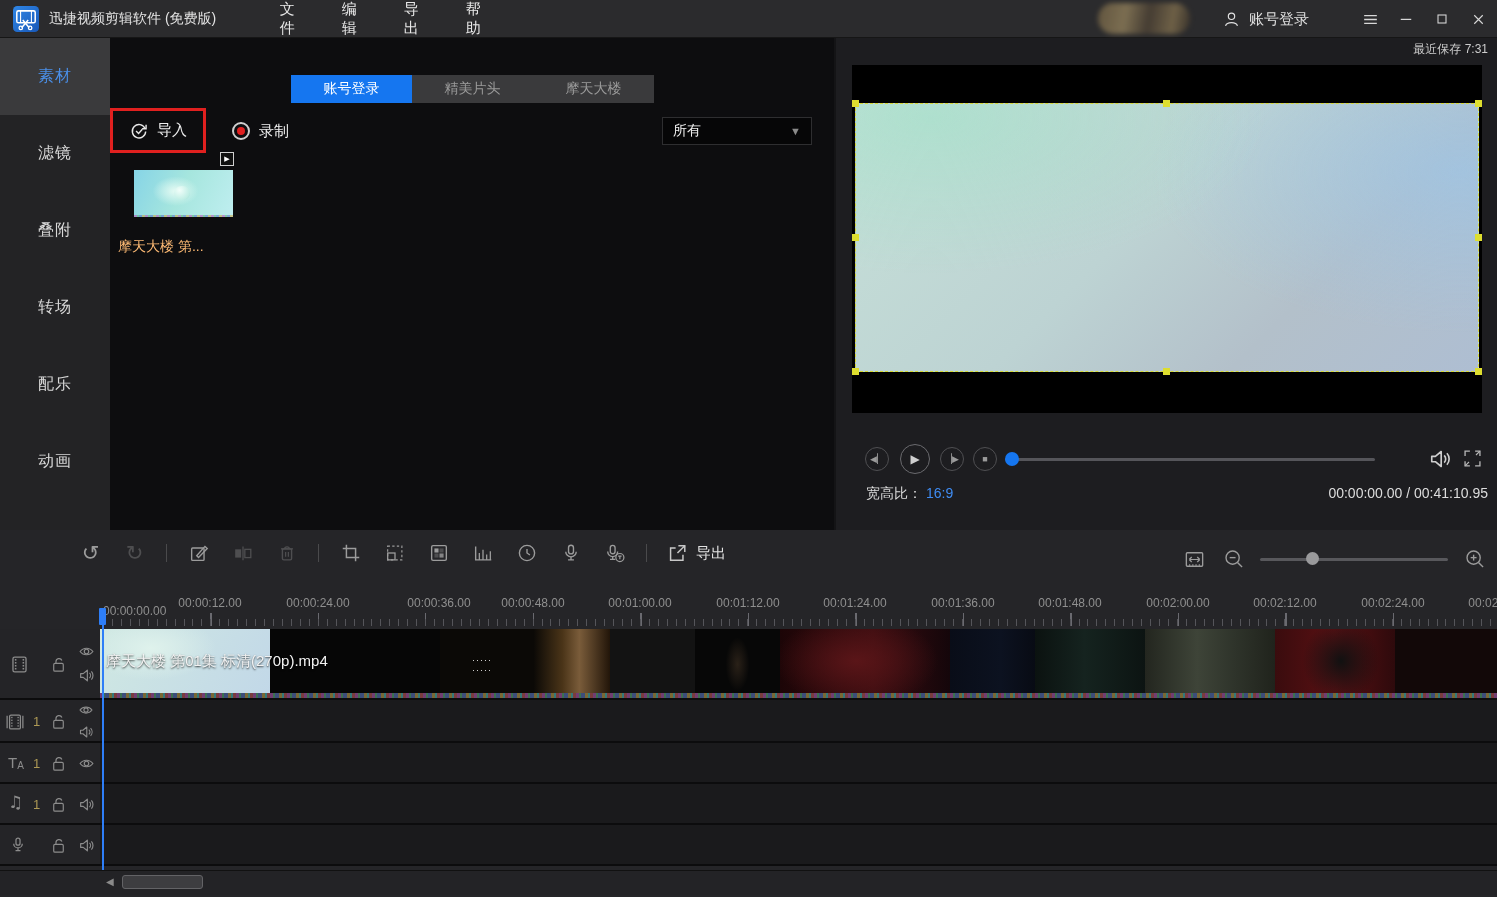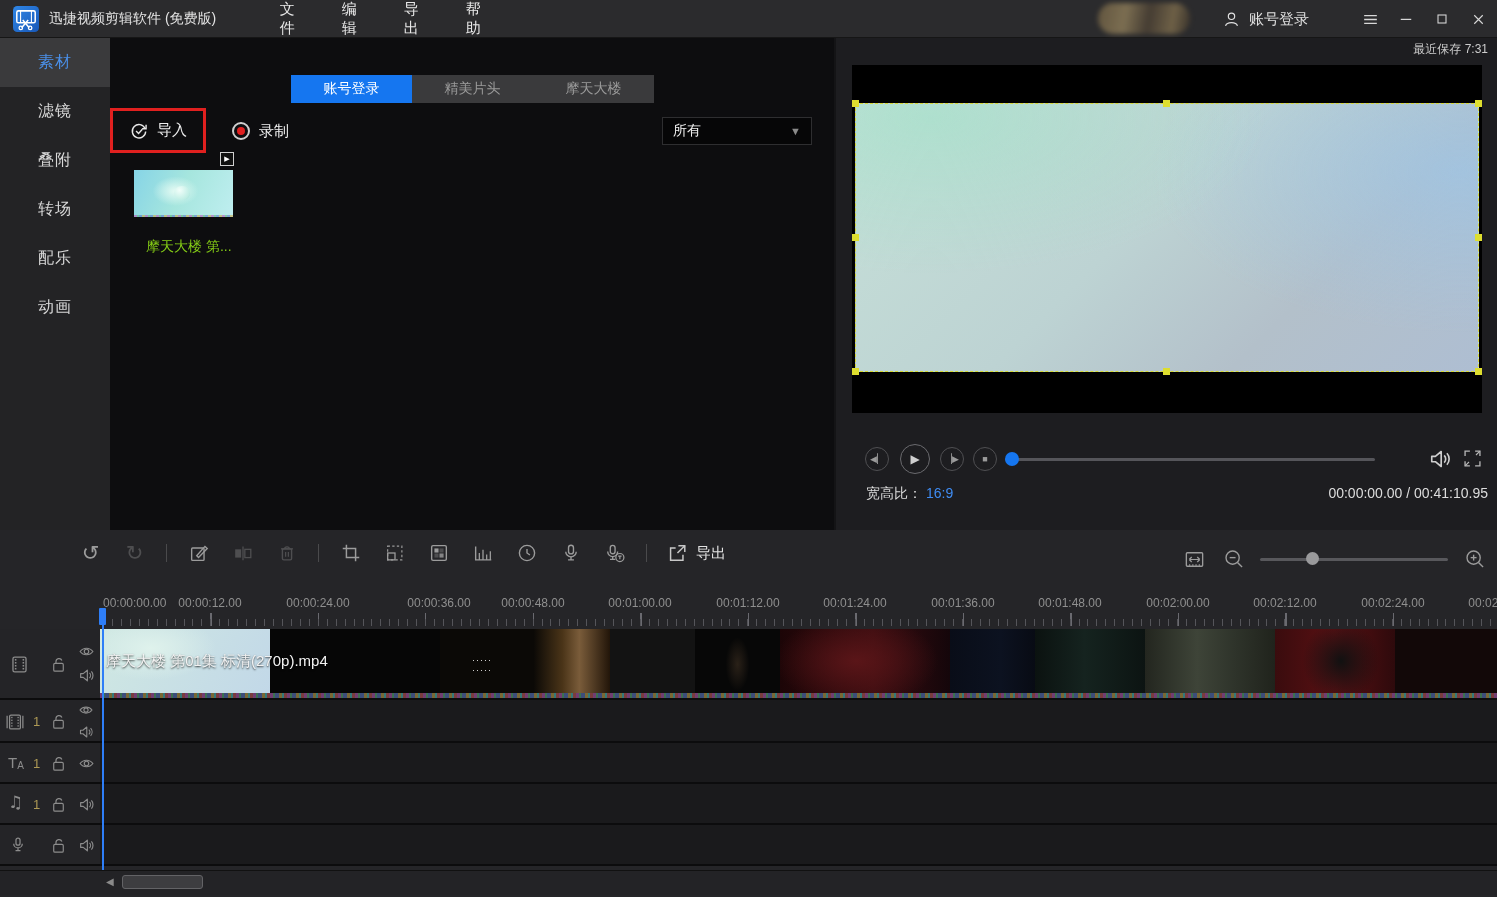--- a/index.html
+++ b/index.html
@@ -18,21 +18,21 @@
   .menu-item{font-size:15px;color:#e8e8e8;padding:4px 2px;width:32px;text-align:center;cursor:default;}
   .blur-blob{position:absolute;left:1098px;top:3px;width:92px;height:31px;border-radius:15px;
              background:linear-gradient(100deg,#6b5c42,#8a7a58 30%,#4a4034 55%,#7a6a4c 80%,#3a332a);
              filter:blur(2.5px);opacity:.85;}
   .login{position:absolute;left:1222px;top:0;height:38px;display:flex;align-items:center;gap:8px;color:#e0e0e0;font-size:15px;}
   .winbtns{position:absolute;right:8px;top:0;height:38px;display:flex;align-items:center;gap:14px;}
   .winbtn{width:22px;height:22px;display:flex;align-items:center;justify-content:center;color:#d8d8d8;}
 
   
   .sidebar{position:absolute;left:0;top:38px;width:110px;height:492px;background:#232325;}
-  .side-item{height:49px;display:flex;align-items:center;justify-content:center;
+  .side-item{height:77px;display:flex;align-items:center;justify-content:center;
              font-size:16px;color:#d8d8d8;letter-spacing:1px;}
   .side-item.active{background:#3a3a3c;color:#4a8fe8;}
 
   
   .materials{position:absolute;left:110px;top:38px;width:724px;height:492px;background:#0d0d0f;}
   .tabs{position:absolute;left:181px;top:37px;display:flex;}
   .tab{width:121px;height:28px;display:flex;align-items:center;justify-content:center;
        font-size:14px;background:#3a3a3c;color:#9a9a9a;}
   .tab.active{background:#1576f0;color:#fff;}
   .import-box{position:absolute;left:0px;top:70px;width:96px;height:45px;border:3px solid #e0201f;
@@ -45,21 +45,21 @@
   .dd-arrow{color:#8a8a8a;font-size:11px;}
   .play-badge{position:absolute;left:110px;top:114px;width:14px;height:14px;border:1px solid #cfcfcf;background:#101010;
               display:flex;align-items:center;justify-content:center;color:#fff;font-size:7px;}
   .clip-thumb{position:absolute;left:24px;top:132px;width:99px;height:47px;
      background:radial-gradient(55% 75% at 42% 45%,#e6fbf4 0%,rgba(230,251,244,0) 42%),
                 linear-gradient(115deg,#86d4e6 0%,#a6e6de 48%,#bfeef0 100%);}
   .clip-thumb::after{content:"";position:absolute;left:0;bottom:0;width:100%;height:2px;opacity:.6;
      background:repeating-linear-gradient(90deg,#b85ab8 0 3px,#58b878 3px 5px,#5878c8 5px 8px,#c8a848 8px 11px);}
   .droplet{position:absolute;left:40px;top:16px;width:16px;height:14px;border-radius:50% 50% 45% 55%;
            background:radial-gradient(circle at 35% 30%,#f4fffb,#bfeee4 70%,#9adbd2);opacity:.9;}
-  .clip-name{position:absolute;left:36px;top:200px;font-size:14px;color:#84cc16;}
+  .clip-name{position:absolute;left:8px;top:200px;font-size:14px;color:#fdba74;}
 
   
   .preview{position:absolute;left:836px;top:38px;width:661px;height:492px;background:#1d1d20;}
   .saved{position:absolute;right:9px;top:3px;font-size:12px;color:#cccccc;}
   .video-area{position:absolute;left:16px;top:27px;width:630px;height:348px;background:#000;}
   .video-frame{position:absolute;left:3px;top:38px;width:624px;height:269px;
      border:1px dashed #d8d832;
      background:radial-gradient(120% 130% at 12% 5%,rgba(160,225,200,.6),rgba(160,225,200,0) 45%),
                 radial-gradient(90% 110% at 97% 25%,rgba(150,198,238,.55),rgba(150,198,238,0) 55%),
                 linear-gradient(135deg,#c6e0d8 0%,#bdd3d3 45%,#b3c0ca 72%,#aebed2 100%);}
@@ -82,21 +82,21 @@
   .tbtn.dim{opacity:.35;}
   .tsep{width:1px;height:18px;background:#4a4a4c;}
   .glyph{font-family:"DejaVu Sans",sans-serif;font-size:21px;line-height:1;}
   .export-btn{display:flex;align-items:center;gap:8px;color:#e2e2e2;font-size:15px;}
   .tl-right{position:absolute;right:10px;top:6px;height:34px;display:flex;align-items:center;gap:14px;}
   .zoom-slider{position:relative;width:188px;height:3px;background:#58585c;border-radius:2px;}
   .zoom-knob{position:absolute;left:46px;top:-5.5px;width:13px;height:13px;border-radius:50%;background:#9a9a9c;}
 
   .ruler{position:absolute;left:0;top:60px;width:1497px;height:38px;}
   .ruler-label{position:absolute;top:6px;font-size:12px;color:#8f8f8f;white-space:nowrap;transform:translateX(-50%);}
-  .ruler-label.first{transform:none;}
+  .ruler-label.first{transform:none;margin-top:8px;}
   .ticks-minor{position:absolute;left:103px;right:0;bottom:2px;height:7px;
      background:repeating-linear-gradient(90deg,#55555a 0 1px,transparent 1px 8.95px);}
   .ticks-major{position:absolute;left:103px;right:0;bottom:2px;height:13px;
      background:repeating-linear-gradient(90deg,#6a6a70 0 1px,transparent 1px 107.5px);}
 
   .tracks{position:absolute;left:0;top:99px;width:1497px;}
   .trow{position:relative;width:1497px;border-bottom:2px solid #0c0c0d;}
   .thead{position:absolute;left:0;top:0;width:100px;height:100%;background:#242427;color:#8c8c8c;}
   .tbody{position:absolute;left:100px;right:0;top:0;height:100%;background:#1a1a1c;}
   .hicon{position:absolute;display:flex;align-items:center;justify-content:center;color:#8c8c8c;}

